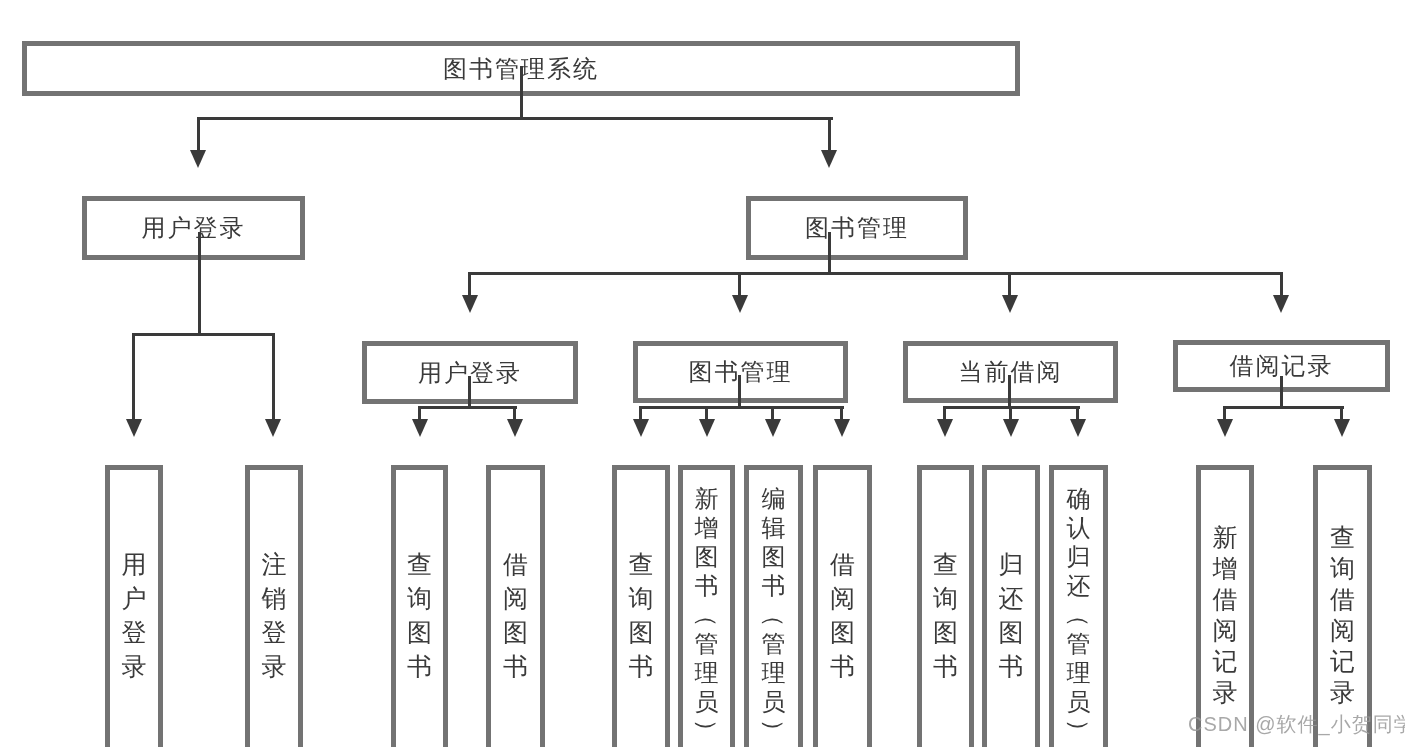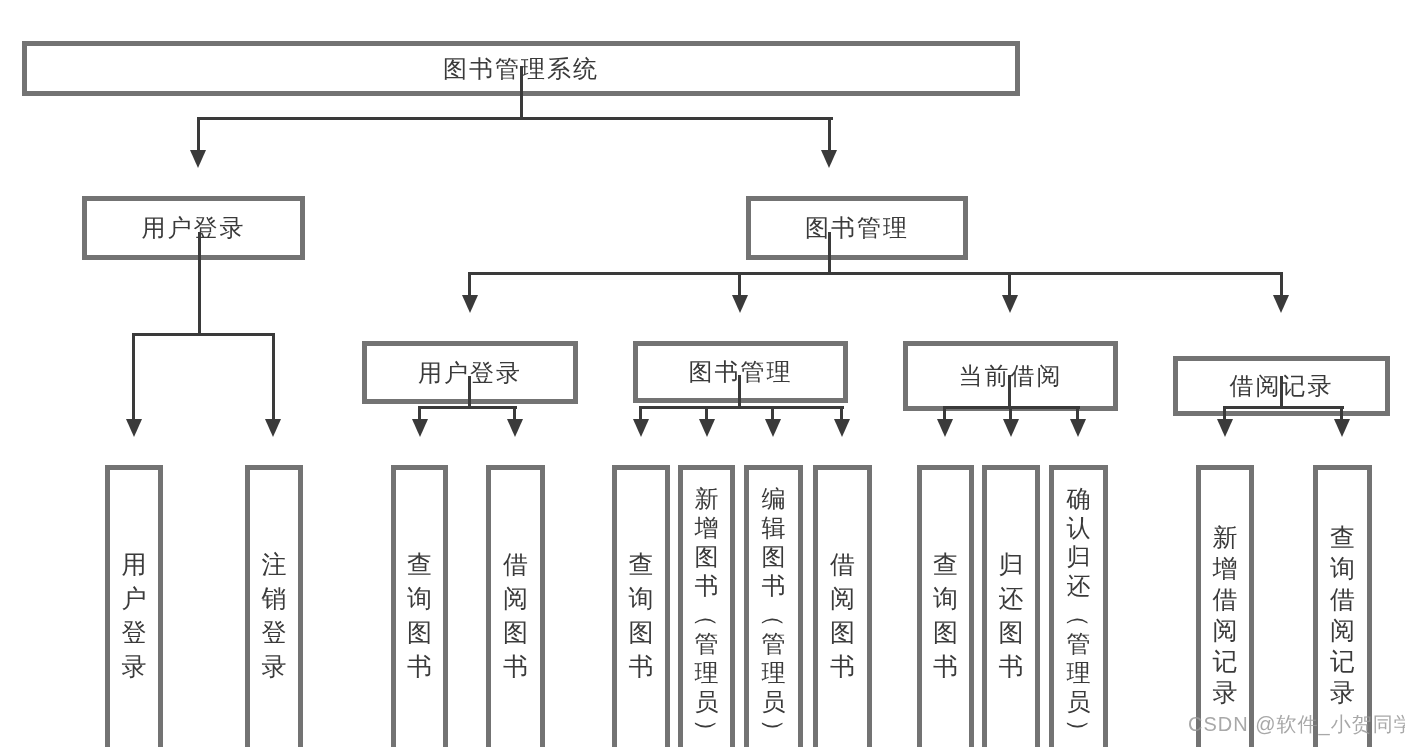--- a/index.html
+++ b/index.html
@@ -73,24 +73,24 @@
   <div class="arr" style="left:1002px;top:295px"></div>
   <div class="ln" style="left:1280px;top:272px;width:3px;height:23px"></div>
   <div class="arr" style="left:1273px;top:295px"></div>
 
   <div class="box" style="left:362px;top:313px;width:216px;height:63px">
     <span class="hlabel">用户登录</span>
   </div>
   <div class="box" style="left:633px;top:313px;width:215px;height:62px">
     <span class="hlabel">图书管理</span>
   </div>
-  <div class="box" style="left:903px;top:313px;width:215px;height:70px">
+  <div class="box" style="left:903px;top:313px;width:215px;height:62px">
     <span class="hlabel">当前借阅</span>
   </div>
-  <div class="box" style="left:1173px;top:328px;width:217px;height:60px">
+  <div class="box" style="left:1173px;top:312px;width:217px;height:52px">
     <span class="hlabel">借阅记录</span>
   </div>
 
   <div class="ln" style="left:468px;top:376px;width:3px;height:33px"></div>
   <div class="ln" style="left:418px;top:406px;width:99px;height:3px"></div>
   <div class="ln" style="left:418px;top:406px;width:3px;height:13px"></div>
   <div class="arr" style="left:412px;top:419px"></div>
   <div class="ln" style="left:513px;top:406px;width:3px;height:13px"></div>
   <div class="arr" style="left:507px;top:419px"></div>
 

